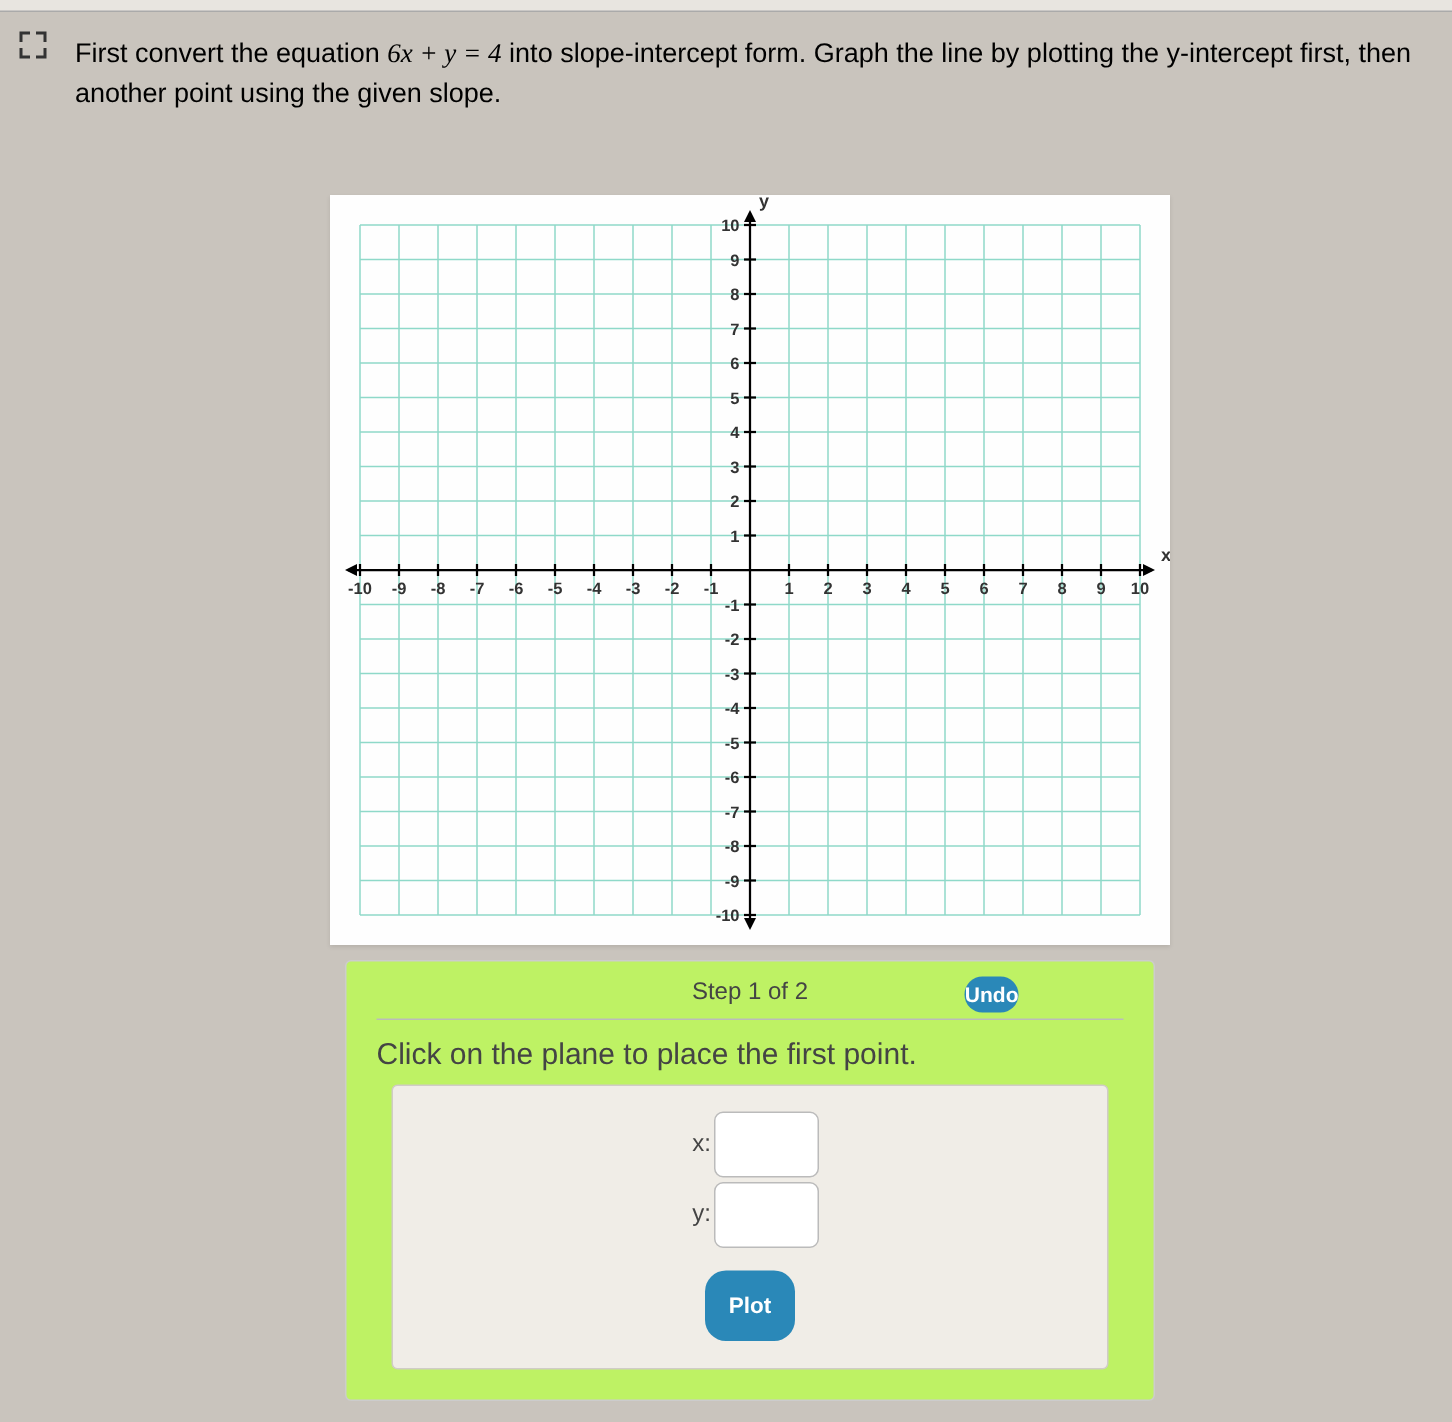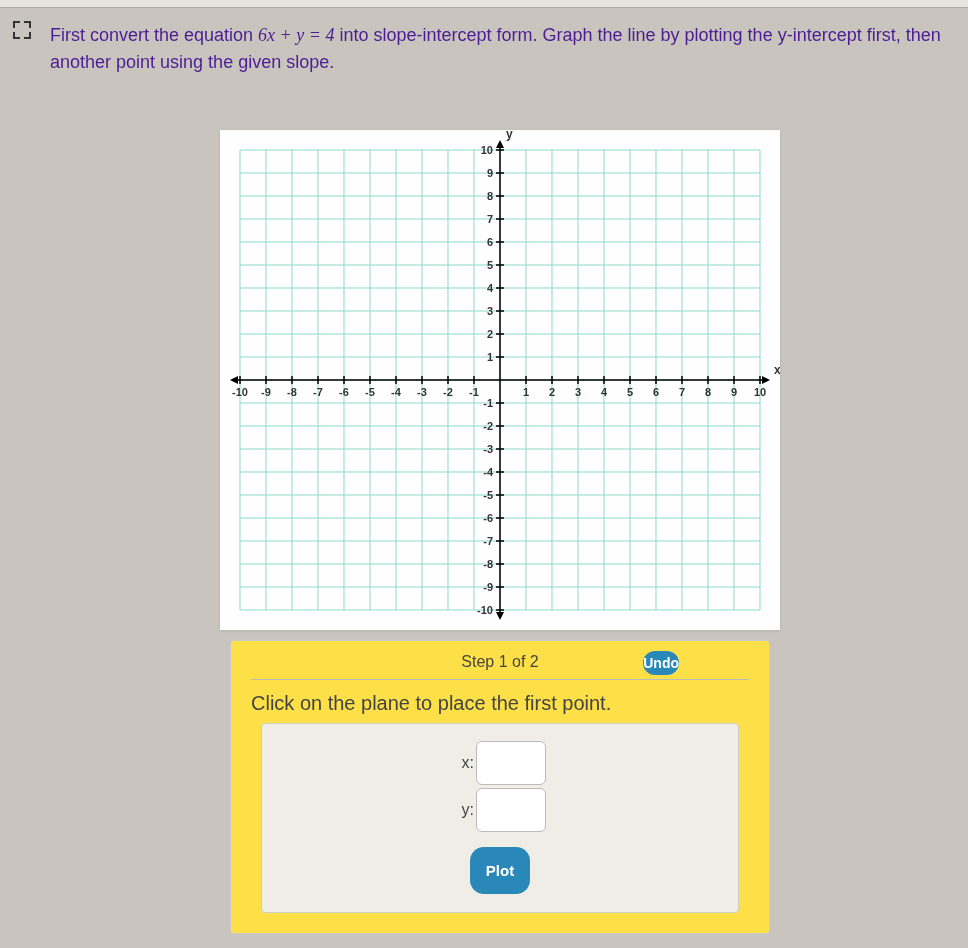--- a/index.html
+++ b/index.html
@@ -26,21 +26,21 @@
     height: 20px;
     color: #444;
   }
   .question {
     position: absolute;
     top: 22px;
     left: 50px;
     right: 20px;
     font-size: 18px;
     line-height: 1.5;
-    color: #4c1d95;
+    color: #000000;
   }
   .equation {
     font-family: serif;
     font-style: italic;
   }
   .graph-wrap {
     position: absolute;
     top: 130px;
     left: 220px;
     width: 560px;
@@ -53,21 +53,21 @@
   .axis-line { stroke: #000; stroke-width: 1.5; }
   .tick { stroke: #000; stroke-width: 1.5; }
   .tick-label { font: bold 11px Arial; fill: #333; }
   .axis-label { font: bold 12px Arial; fill: #333; }
 
   .control-box {
     position: absolute;
     top: 640px;
     left: 230px;
     width: 540px;
-    background: #fde047;
+    background: #bef264;
     border: 1px solid #ccc;
     border-radius: 4px;
     padding: 12px 20px 20px 20px;
   }
   .step-row {
     text-align: center;
     position: relative;
     border-bottom: 1px solid #bbb;
     padding-bottom: 8px;
   }

